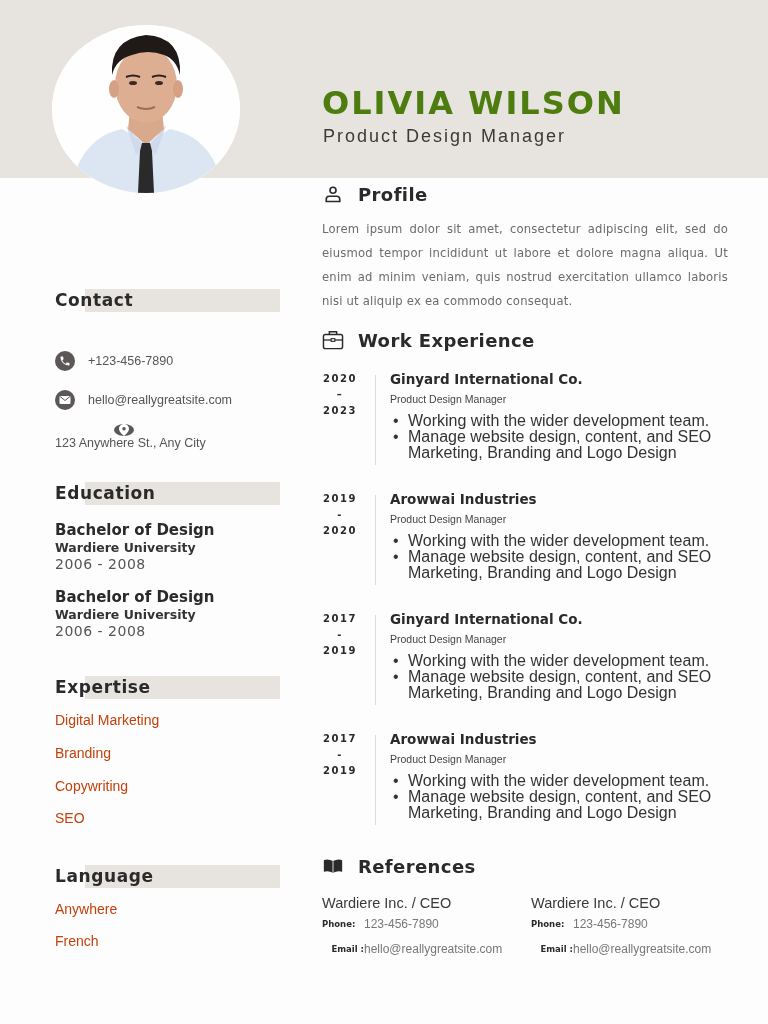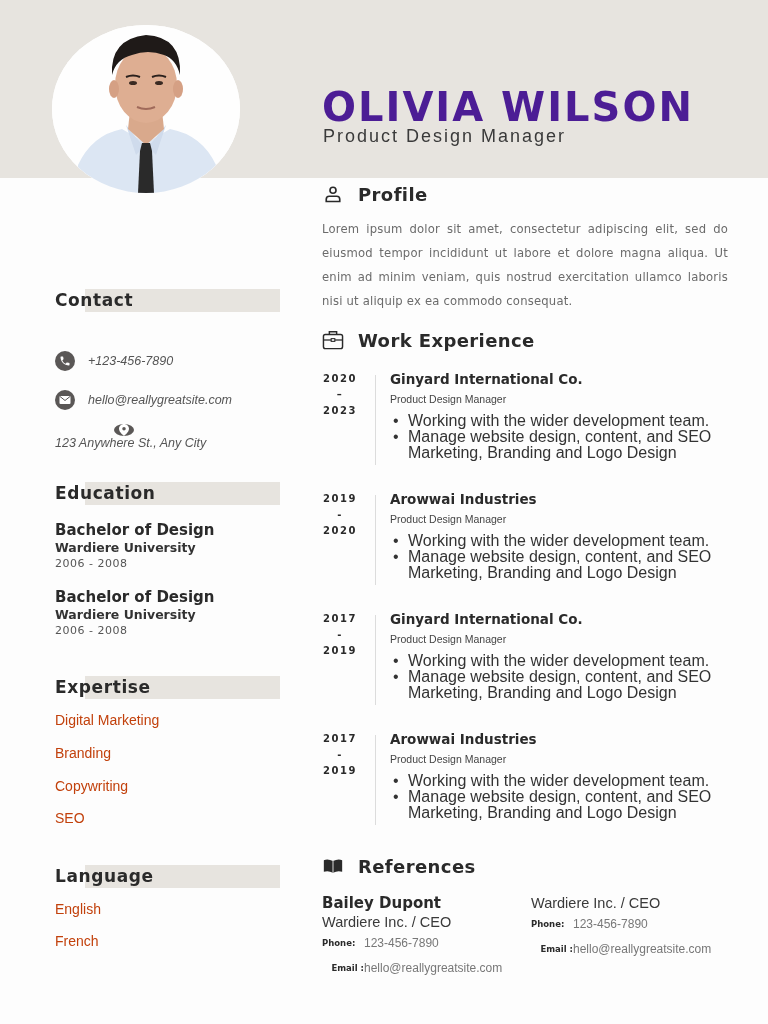--- a/index.html
+++ b/index.html
@@ -4,36 +4,36 @@
 <style>
   * { box-sizing: border-box; margin: 0; padding: 0; }
   html, body { width: 768px; height: 1024px; background: #fdfdfd; overflow: hidden; }
   body { font-family: "DejaVu Sans", "Liberation Sans", sans-serif; color: #2b2b2b; position: relative; }
 
   .header-band { position: absolute; left: 0; top: 0; width: 768px; height: 178px; background: #e7e4df; }
 
   .photo { position: absolute; left: 52px; top: 25px; width: 188px; height: 168px; border-radius: 50%; background: #fefefe; overflow: hidden; }
   .photo svg { width: 100%; height: 100%; display: block; }
 
-  .name { position: absolute; left: 322px; top: 84px; font-size: 40px; font-weight: 700; letter-spacing: 2px; color: #4c1d95; font-family: "DejaVu Sans", sans-serif; }
+  .name { position: absolute; left: 322px; top: 84px; font-size: 32px; font-weight: 700; letter-spacing: 2px; color: #4d7c0f; font-family: "DejaVu Sans", sans-serif; }
   .title { position: absolute; left: 323px; top: 126px; font-size: 18px; letter-spacing: 2px; color: #3a3a3a; font-family: "Liberation Sans", sans-serif; }
 
   
   .side-heading { position: absolute; left: 55px; width: 225px; height: 23px; }
   .side-heading .band { position: absolute; left: 30px; top: 0; width: 195px; height: 23px; background: #e7e4df; }
   .side-heading .txt { position: absolute; left: 0; top: 1px; font-size: 17px; font-weight: 700; letter-spacing: 0.6px; color: #2a2a2a; }
 
-  .contact-row { position: absolute; left: 55px; display: flex; align-items: center; height: 20px; font-style: italic; }
+  .contact-row { position: absolute; left: 55px; display: flex; align-items: center; height: 20px; }
   .contact-row .ic { width: 20px; height: 20px; border-radius: 50%; background: #5a5756; display: flex; align-items: center; justify-content: center; margin-right: 13px; }
   .contact-row .txt { font-size: 12.5px; color: #555; font-family: "Liberation Sans", sans-serif; }
 
   .edu { position: absolute; left: 55px; }
   .edu .deg { font-size: 15px; font-weight: 600; color: #2a2a2a; line-height: 18px; }
   .edu .uni { font-size: 12.5px; font-weight: 700; color: #333; line-height: 17px; }
-  .edu .yrs { font-size: 11px; color: #555; letter-spacing: 0.5px; line-height: 16px; }
+  .edu .yrs { font-size: 14px; color: #555; letter-spacing: 0.5px; line-height: 16px; }
 
   .plain-item { position: absolute; left: 55px; font-size: 14px; color: #c2410c; font-family: "Liberation Sans", sans-serif; }
 
   
   .sec-head { position: absolute; left: 322px; display: flex; align-items: center; }
   .sec-head .ic { width: 22px; height: 22px; margin-right: 14px; display: flex; align-items: center; justify-content: center; }
   .sec-head .txt { font-size: 18px; font-weight: 700; color: #2a2a2a; letter-spacing: 0.4px; }
 
   .profile-text { position: absolute; left: 322px; top: 217px; width: 406px; font-size: 11.6px; line-height: 24px; color: #6b6b6b; text-align: justify; letter-spacing: 0.2px; }
 
@@ -144,21 +144,21 @@
 </div>
 <div class="plain-item" style="top:712px;">Digital Marketing</div>
 <div class="plain-item" style="top:745px;">Branding</div>
 <div class="plain-item" style="top:778px;">Copywriting</div>
 <div class="plain-item" style="top:810px;">SEO</div>
 
 <div class="side-heading" style="top:865px;">
   <div class="band"></div>
   <div class="txt">Language</div>
 </div>
-<div class="plain-item" style="top:901px;">English</div>
+<div class="plain-item" style="top:901px;">Anywhere</div>
 <div class="plain-item" style="top:933px;">French</div>
 
 <div class="sec-head" style="top:183px;">
   <span class="ic">
     <svg width="18" height="18" viewBox="0 0 24 24">
         <circle cx="12" cy="7" r="4" fill="none" stroke="#2a2a2a" stroke-width="2.2"></circle>
         <path d="M3 22 V19 Q3 15 7 15 H17 Q21 15 21 19 V22 Z" fill="none" stroke="#2a2a2a" stroke-width="2.2"></path>
       </svg>
   </span>
   <span class="txt">Profile</span>
@@ -241,21 +241,20 @@
   <span class="ic">
     <svg width="20" height="16" viewBox="0 0 24 18">
         <path d="M1 2 Q6 0 12 3 Q18 0 23 2 V16 Q18 14 12 17 Q6 14 1 16 Z" fill="#2a2a2a"></path>
         <path d="M12 3 V17" stroke="#fdfdfd" stroke-width="1"></path>
       </svg>
   </span>
   <span class="txt">References</span>
 </div>
 
 <div class="ref" style="left:322px;">
-  <div class="nm">Bailey Dupont</div>
   <div class="pos">Wardiere Inc. / CEO</div>
   <div class="line">
     <span class="lbl">Phone:</span>
     <span class="val">123-456-7890</span>
   </div>
   <div class="line">
     <span class="lbl">Email :</span>
     <span class="val">hello@reallygreatsite.com</span>
   </div>
 </div>

